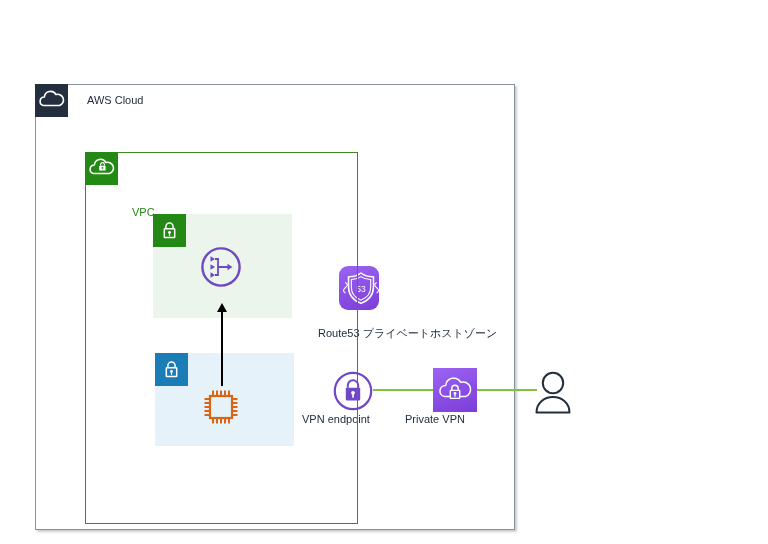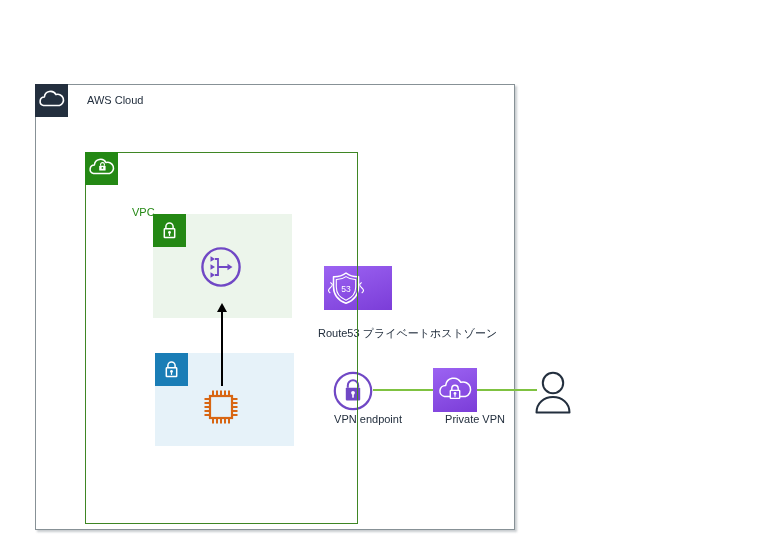--- a/index.html
+++ b/index.html
@@ -1,20 +1,20 @@
 <!DOCTYPE html>
 <html><head>
 <meta charset="utf-8">
 <style>
   html,body{margin:0;padding:0;background:#fff;}
   #canvas{position:relative;width:768px;height:544px;background:#ffffff;overflow:hidden;
           font-family:"Liberation Sans", sans-serif;}
   .abs{position:absolute;}
   .lbl{position:absolute;font-size:11px;line-height:13px;color:#232F3E;white-space:nowrap;}
-  .lbl.center{text-align:right;}
+  .lbl.center{text-align:left;}
   .green{color:#248814;}
   .blue{color:#2E8DCB;}
 
   
   .aws-box{left:35px;top:84px;width:478px;height:444px;border:1px solid #879196;
            box-shadow:2px 2px 2px rgba(135,145,150,.45);background:transparent;z-index:1;}
   .pub-subnet{left:153px;top:214px;width:139px;height:104px;background:#ECF5EB;z-index:2;}
   .priv-subnet{left:155px;top:353px;width:139px;height:93px;background:#E6F2F9;z-index:2;}
   .vpc-border{left:85px;top:152px;width:271px;height:370px;border:1.5px solid #3F8624;
               background:transparent;z-index:5;pointer-events:none;}
@@ -22,22 +22,22 @@
   
   .corner-ic{width:33px;height:33px;z-index:6;}
   .ic-awscloud{left:35px;top:84px;background:#232F3E;}
   .ic-vpc{left:85px;top:152px;background:#248814;}
   .ic-pub{left:153px;top:214px;background:#248814;}
   .ic-priv{left:155px;top:353px;background:#1A7DB6;}
 
   
   .ic-nat{left:200px;top:246px;width:42px;height:42px;z-index:6;}
   .ic-web{left:199px;top:385px;width:44px;height:44px;z-index:6;}
-  .ic-r53{left:324px;top:266px;width:68px;height:44px;z-index:4;
-          background:linear-gradient(160deg,#9C63F2,#7B3DD8);}
+  .ic-r53{left:339px;top:266px;width:40px;height:44px;z-index:4;
+          background:linear-gradient(160deg,#9C63F2,#7B3DD8);border-radius:9px;}
   .ic-vpnep{left:333px;top:371px;width:40px;height:40px;z-index:4;}
   .ic-cvpn{left:433px;top:368px;width:44px;height:44px;z-index:6;
            background:linear-gradient(160deg,#9C63F2,#7B3DD8);}
   .ic-user{left:531px;top:366px;width:44px;height:50px;z-index:6;}
 
   
   .hline{left:373px;top:389px;width:164px;height:2px;background:#7FC241;z-index:3;}
   .arrow-shaft{left:221px;top:311px;width:2px;height:75px;background:#000;z-index:6;}
   .arrow-head{left:217px;top:303px;width:0;height:0;border-left:5px solid transparent;
               border-right:5px solid transparent;border-bottom:9px solid #000;z-index:6;}

